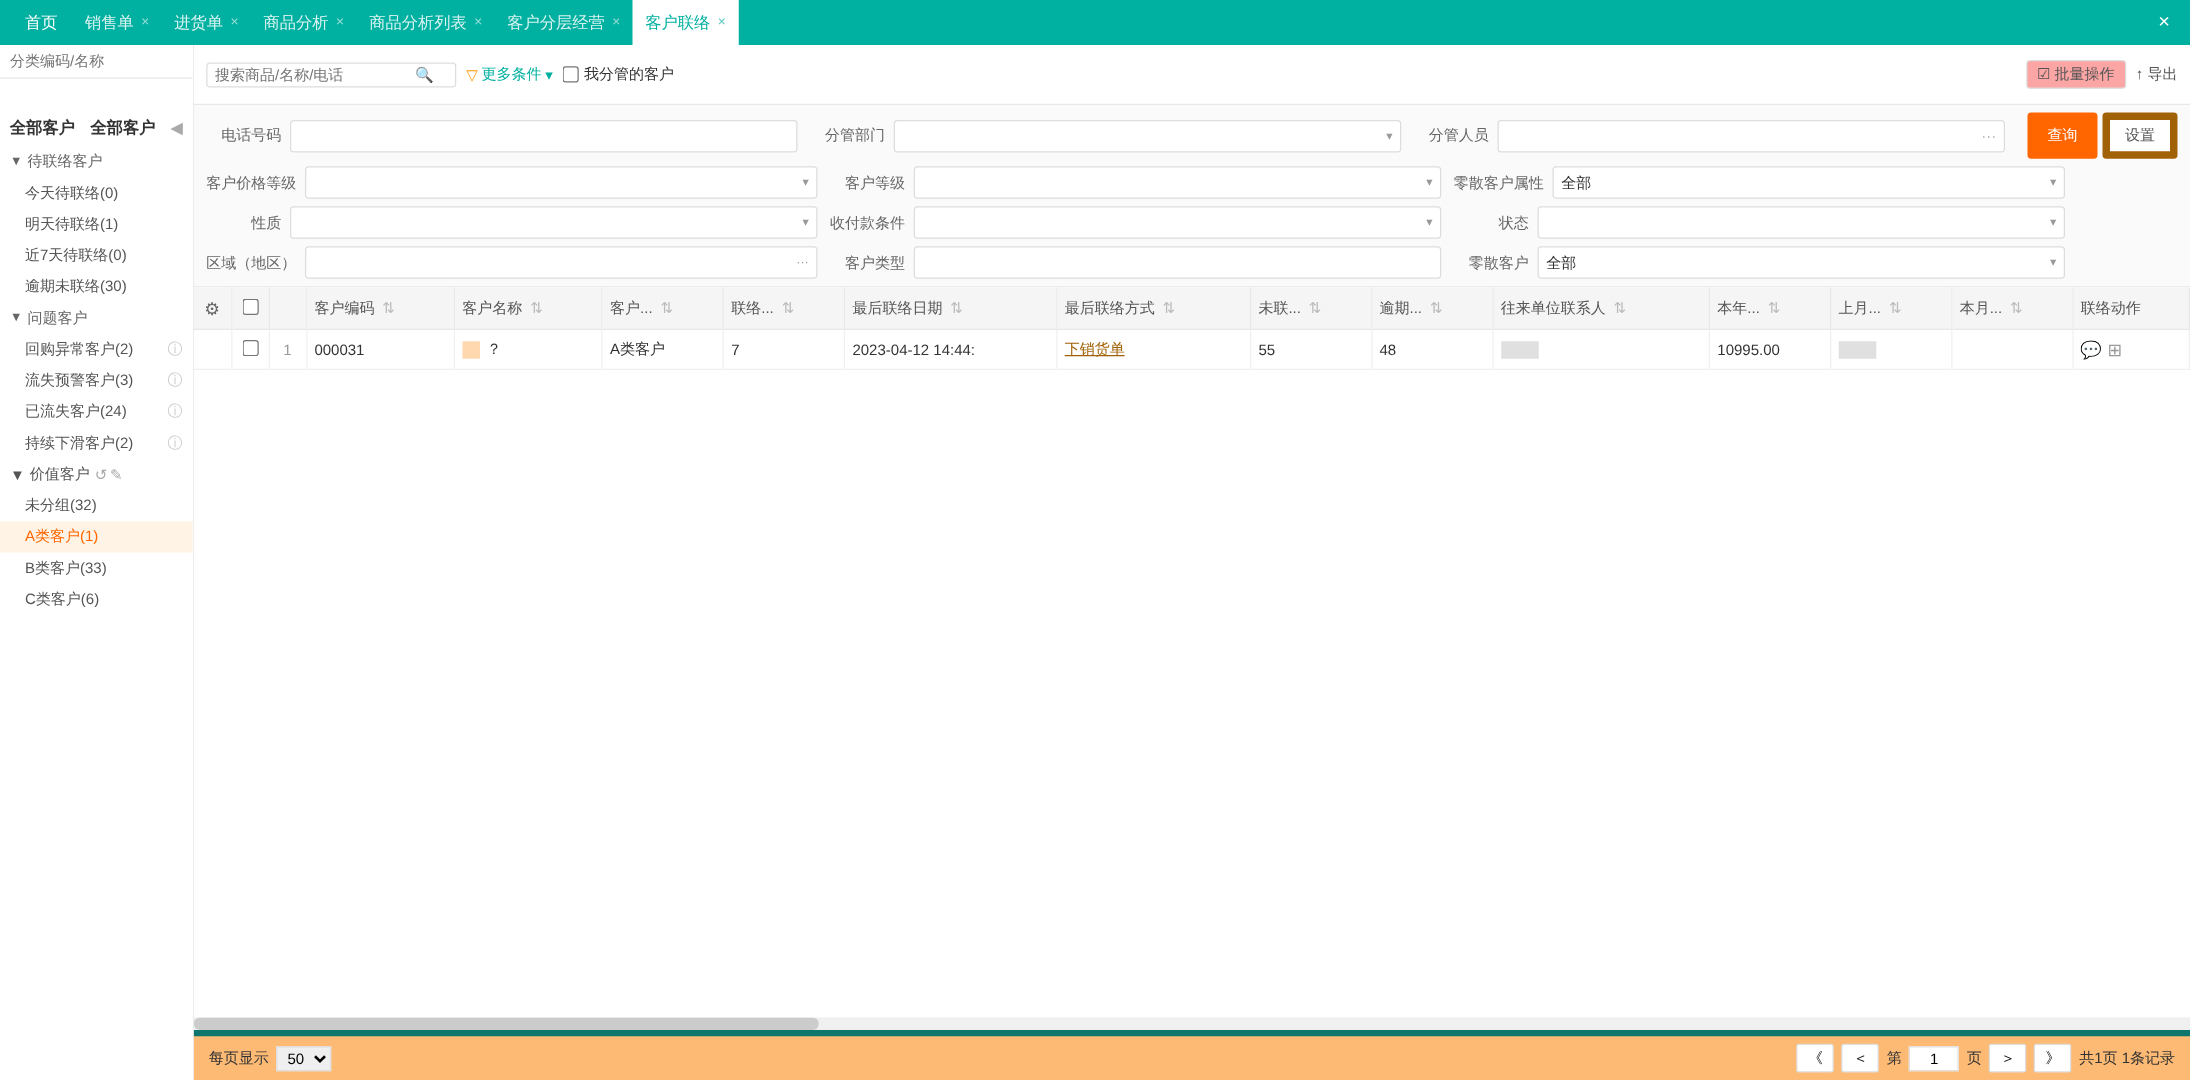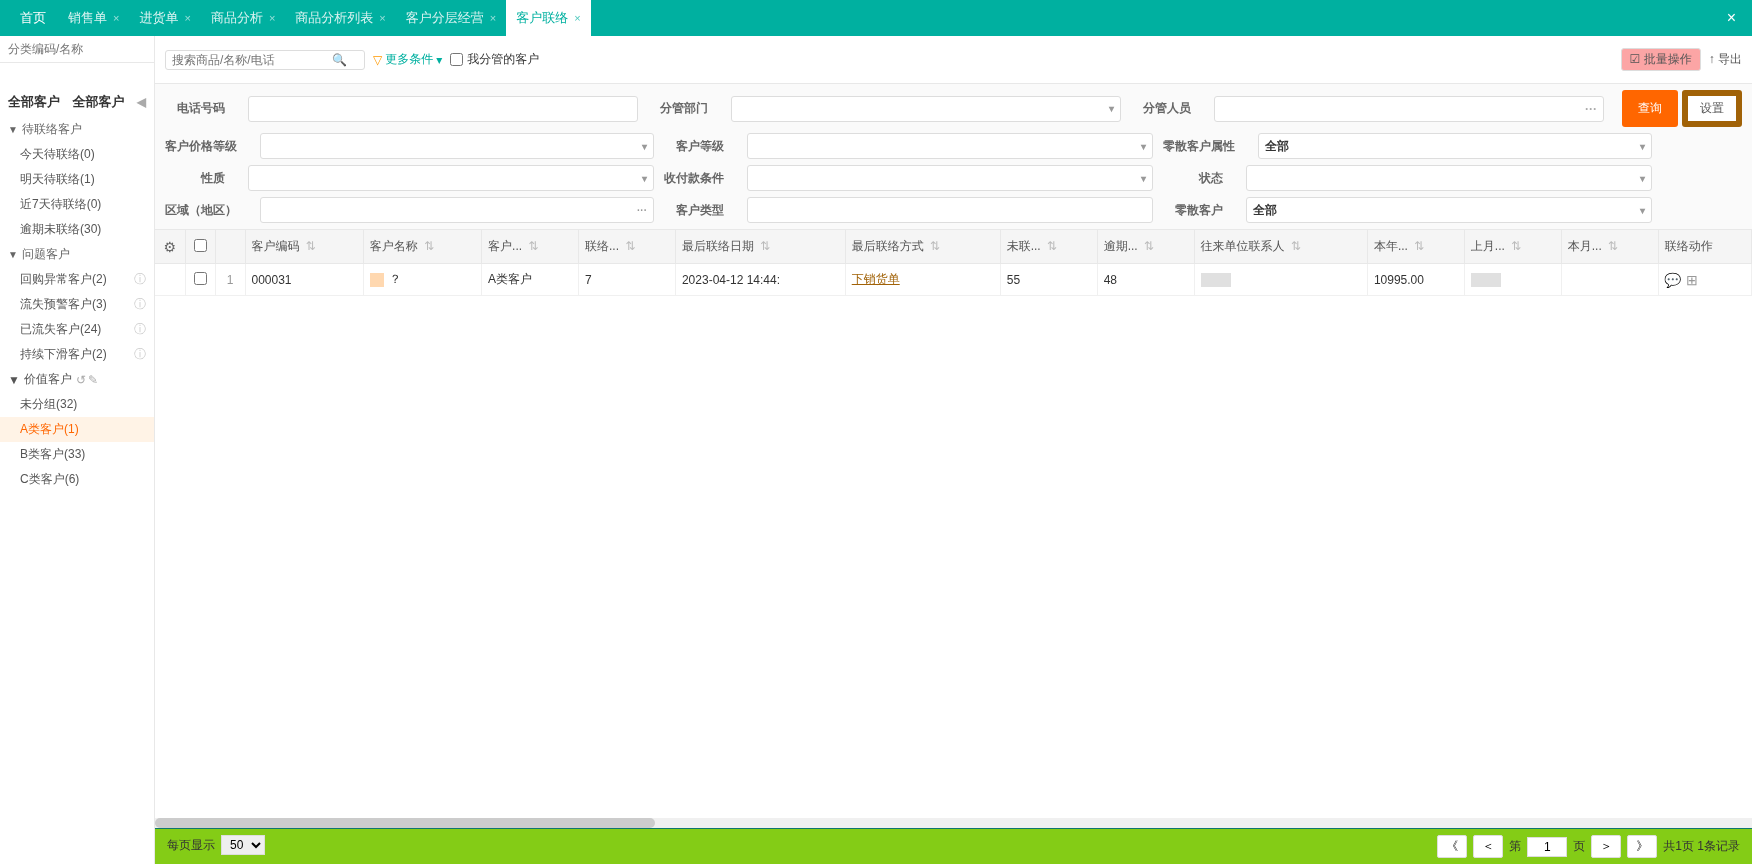--- a/index.html
+++ b/index.html
@@ -190,22 +190,21 @@
       display: flex;
       align-items: center;
       margin-bottom: 6px;
       gap: 10px;
     }
     .filter-row:last-child { margin-bottom: 0; }
     .filter-item {
       display: flex;
       align-items: center;
       flex: 1;
-      gap: 23px;
-      font-weight: bold;
+      gap: 7px;
     }
     .filter-label {
       font-size: 12px;
       color: #666;
       white-space: nowrap;
       min-width: 60px;
       text-align: right;
     }
     .filter-select {
       flex: 1;
@@ -287,25 +286,25 @@
     }
     .link-text {
       color: #a16207;
       text-decoration: underline;
       cursor: pointer;
     }
 
     
     .footer {
       display: flex;
-      align-items: flex-start;
+      align-items: center;
       justify-content: space-between;
       padding: 6px 12px;
-      background: #84cc16;
-      border-top: 1px solid #0f766e;
+      background: #fdba74;
+      border-top: 5px solid #0f766e;
       font-size: 12px;
     }
     .pagination {
       display: flex;
       align-items: center;
       gap: 6px;
     }
     .page-btn {
       border: 1px solid #ddd;
       background: white;

